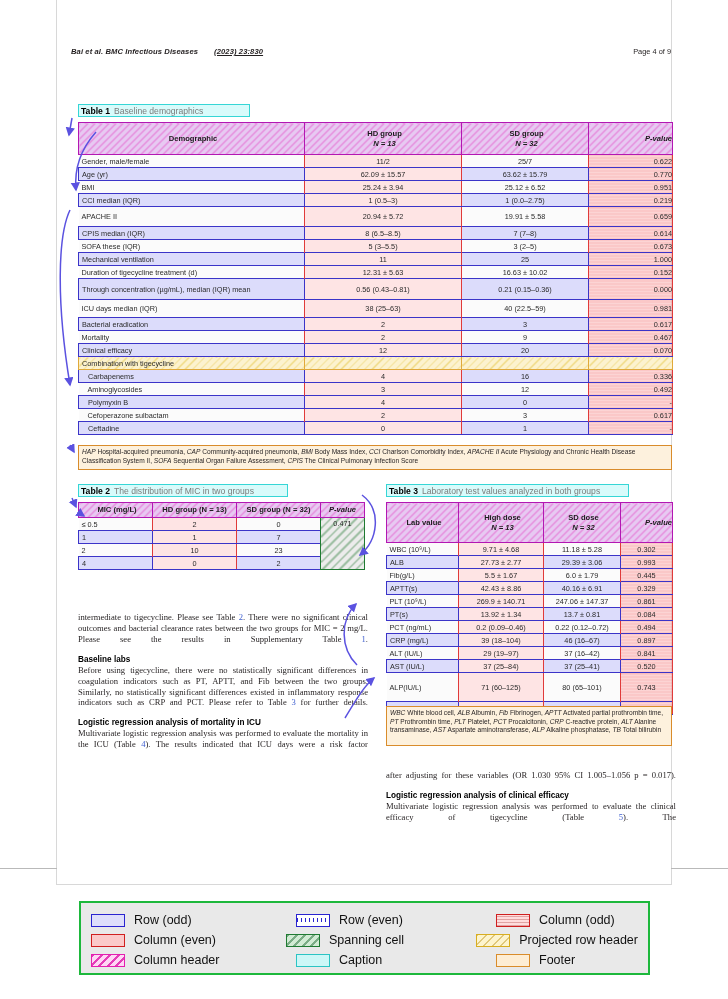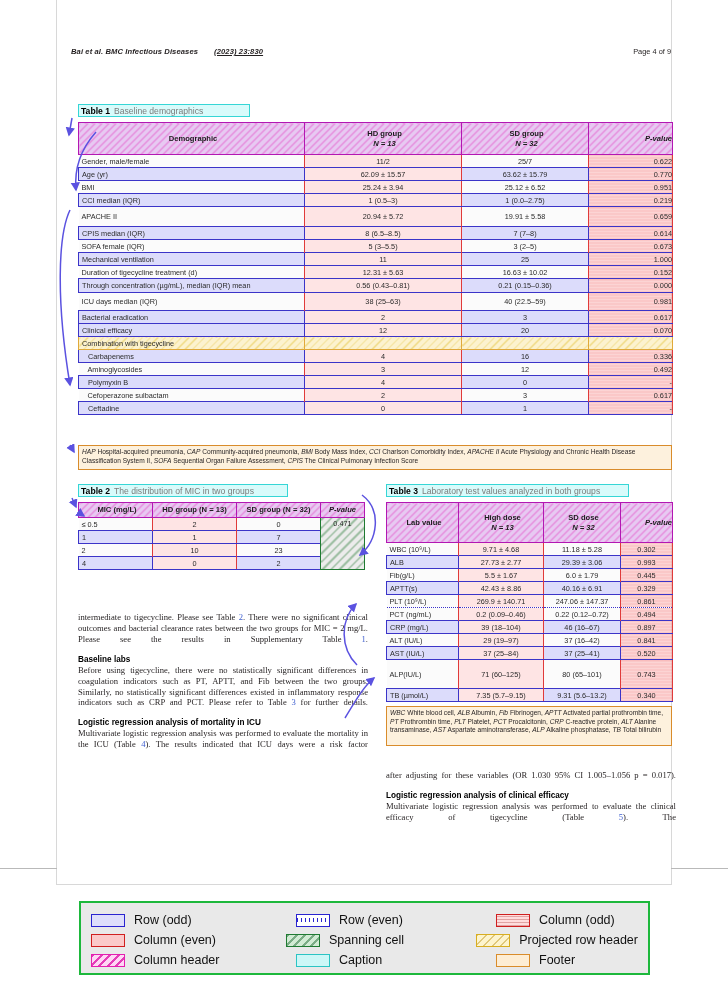--- a/index.html
+++ b/index.html
@@ -202,21 +202,21 @@
         <tr>
           <td class="r-odd b" style="height: 13px;">
             <span class="cellpad">CPIS median (IQR)</span>
           </td>
           <td class="r-odd c-even colred b ctr" style="height: 13px;">8 (6.5–8.5)</td>
           <td class="r-odd b ctr" style="height: 13px;">7 (7–8)</td>
           <td class="r-odd c-odd colred b rgt" style="height: 13px;">0.614</td>
         </tr>
         <tr>
           <td class="r-even dotted" style="height: 13px;">
-            <span class="cellpad">SOFA female (IQR)</span>
+            <span class="cellpad">SOFA these (IQR)</span>
           </td>
           <td class="r-even c-even colred dotted ctr" style="height: 13px;">5 (3–5.5)</td>
           <td class="r-even dotted ctr" style="height: 13px;">3 (2–5)</td>
           <td class="r-even c-odd colred dotted rgt" style="height: 13px;">0.673</td>
         </tr>
         <tr>
           <td class="r-odd b" style="height: 13px;">
             <span class="cellpad">Mechanical ventilation</span>
           </td>
           <td class="r-odd c-even colred b ctr" style="height: 13px;">11</td>
@@ -225,21 +225,21 @@
         </tr>
         <tr>
           <td class="r-even dotted" style="height: 13px;">
             <span class="cellpad">Duration of tigecycline treatment (d)</span>
           </td>
           <td class="r-even c-even colred dotted ctr" style="height: 13px;">12.31 ± 5.63</td>
           <td class="r-even dotted ctr" style="height: 13px;">16.63 ± 10.02</td>
           <td class="r-even c-odd colred dotted rgt" style="height: 13px;">0.152</td>
         </tr>
         <tr>
-          <td class="r-odd b" style="height: 14px;">
+          <td class="r-odd b" style="height: 21px;">
             <span class="cellpad">Through concentration (µg/mL), median (IQR) mean</span>
           </td>
           <td class="r-odd c-even colred b ctr" style="height: 13px;">0.56 (0.43–0.81)</td>
           <td class="r-odd b ctr" style="height: 13px;">0.21 (0.15–0.36)</td>
           <td class="r-odd c-odd colred b rgt" style="height: 13px;">0.000</td>
         </tr>
         <tr>
           <td class="r-even dotted" style="height: 13px;">
             <span class="cellpad">ICU days median (IQR)</span>
           </td>
@@ -247,20 +247,28 @@
           <td class="r-even dotted ctr" style="height: 13px;">40 (22.5–59)</td>
           <td class="r-even c-odd colred dotted rgt" style="height: 18px;">0.981</td>
         </tr>
         <tr>
           <td class="r-odd b" style="height: 13px;">
             <span class="cellpad">Bacterial eradication</span>
           </td>
           <td class="r-odd c-even colred b ctr" style="height: 13px;">2</td>
           <td class="r-odd b ctr" style="height: 13px;">3</td>
           <td class="r-odd c-odd colred b rgt" style="height: 13px;">0.617</td>
+        </tr>
+        <tr>
+          <td class="r-even dotted" style="height: 13px;">
+            <span class="cellpad">Mortality</span>
+          </td>
+          <td class="r-even c-even colred dotted ctr" style="height: 13px;">2</td>
+          <td class="r-even dotted ctr" style="height: 13px;">9</td>
+          <td class="r-even c-odd colred dotted rgt" style="height: 13px;">0.467</td>
         </tr>
         <tr>
           <td class="r-odd b" style="height: 13px;">
             <span class="cellpad">Clinical efficacy</span>
           </td>
           <td class="r-odd c-even colred b ctr" style="height: 13px;">12</td>
           <td class="r-odd b ctr" style="height: 13px;">20</td>
           <td class="r-odd c-odd colred b rgt" style="height: 13px;">0.070</td>
         </tr>
         <tr>
@@ -425,20 +433,28 @@
           <td class="r-odd b ctr" style="height: 13px;">40.16 ± 6.91</td>
           <td class="r-odd c-odd colred b ctr" style="height: 13px;">0.329</td>
         </tr>
         <tr>
           <td class="r-even dotted" style="height: 13px;">
             <span class="cellpad">PLT (10⁹/L)</span>
           </td>
           <td class="r-even c-even colred dotted ctr" style="height: 13px;">269.9 ± 140.71</td>
           <td class="r-even dotted ctr" style="height: 13px;">247.06 ± 147.37</td>
           <td class="r-even c-odd colred dotted ctr" style="height: 13px;">0.861</td>
+        </tr>
+        <tr>
+          <td class="r-odd b" style="height: 13px;">
+            <span class="cellpad">PT(s)</span>
+          </td>
+          <td class="r-odd c-even colred b ctr" style="height: 13px;">13.92 ± 1.34</td>
+          <td class="r-odd b ctr" style="height: 13px;">13.7 ± 0.81</td>
+          <td class="r-odd c-odd colred b ctr" style="height: 13px;">0.084</td>
         </tr>
         <tr>
           <td class="r-even dotted" style="height: 13px;">
             <span class="cellpad">PCT (ng/mL)</span>
           </td>
           <td class="r-even c-even colred dotted ctr" style="height: 13px;">0.2 (0.09–0.46)</td>
           <td class="r-even dotted ctr" style="height: 13px;">0.22 (0.12–0.72)</td>
           <td class="r-even c-odd colred dotted ctr" style="height: 13px;">0.494</td>
         </tr>
         <tr>

